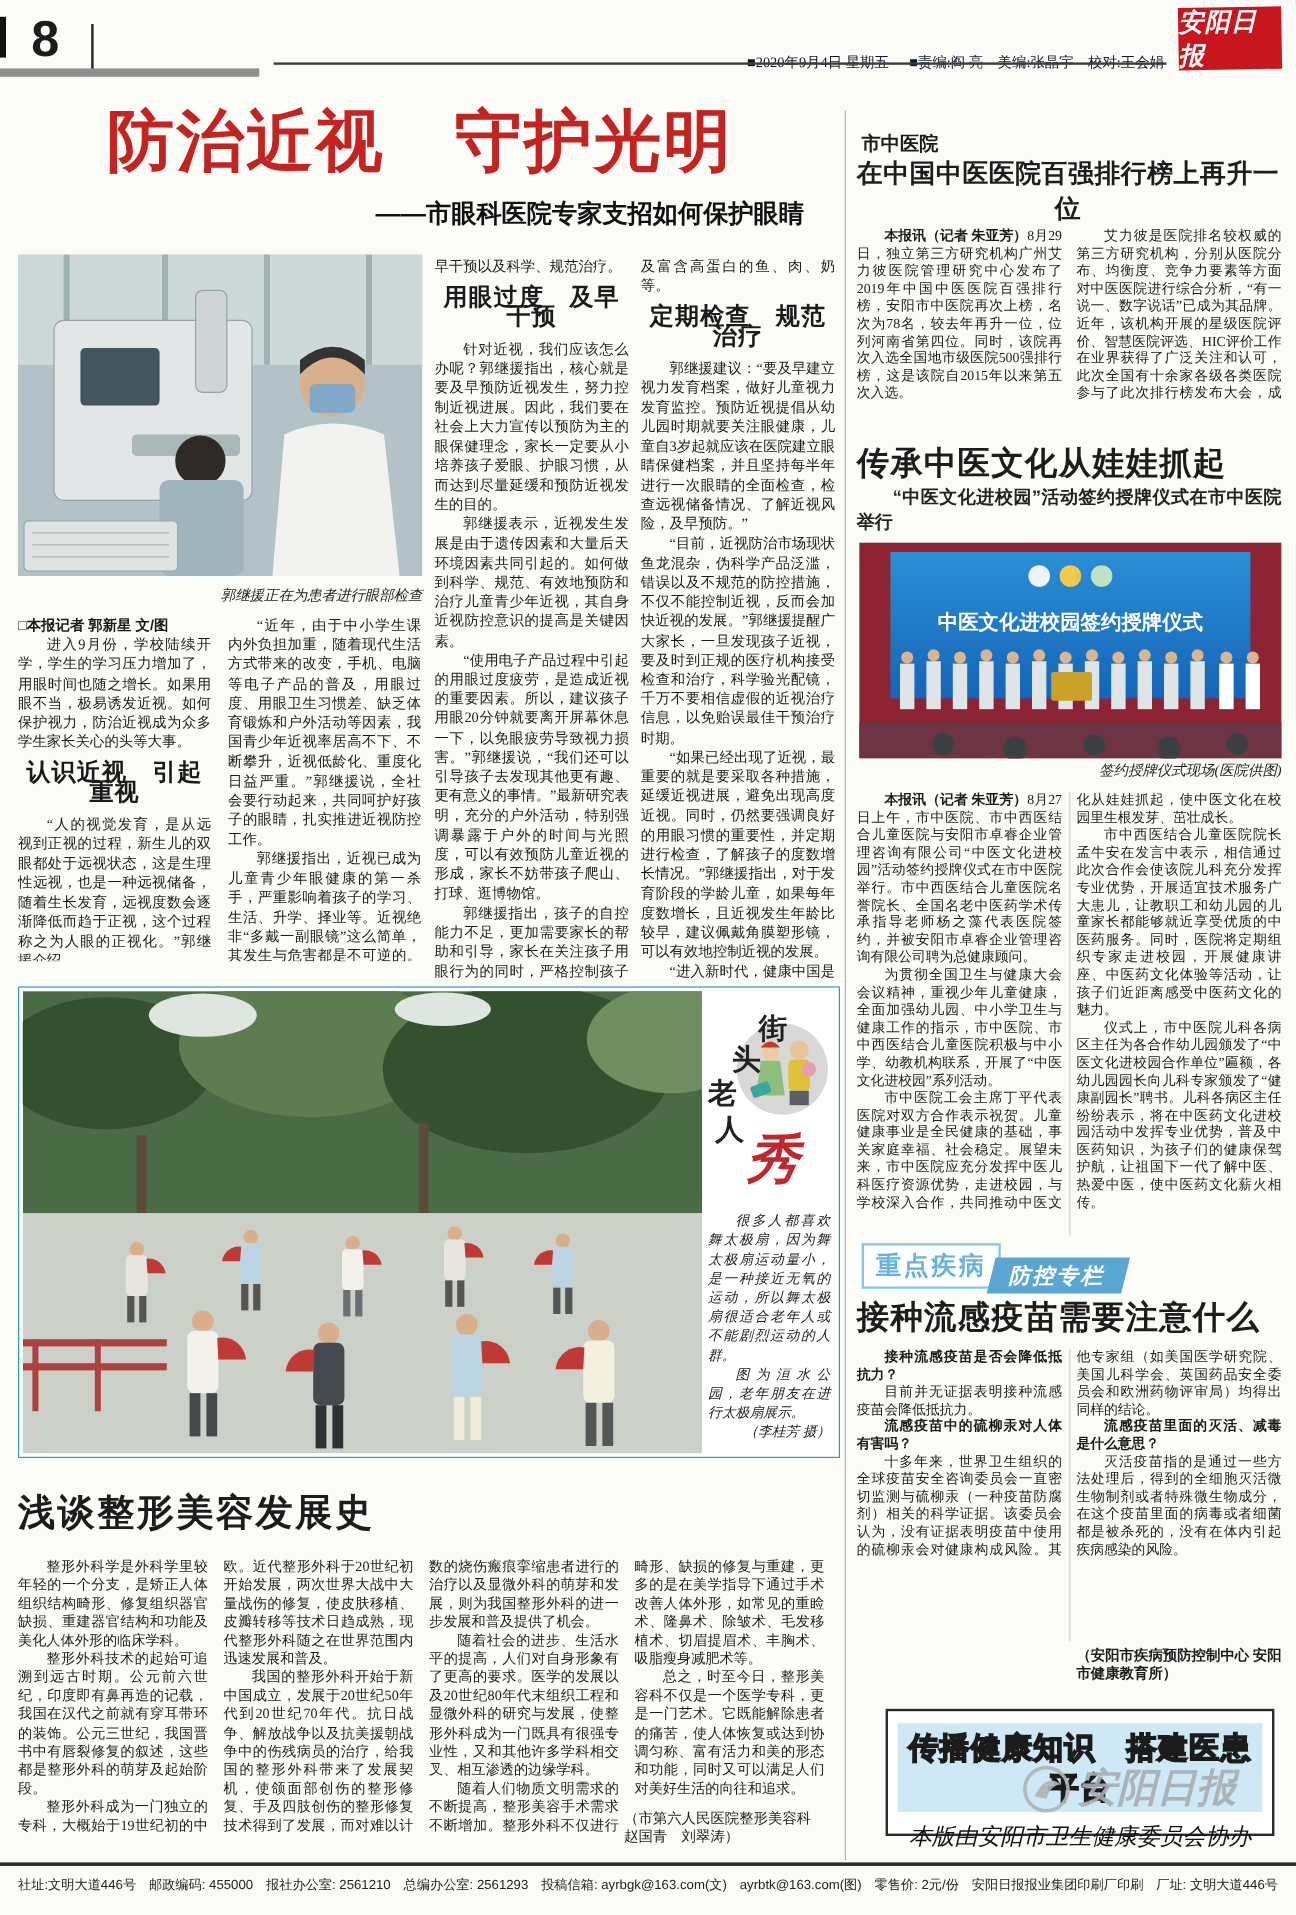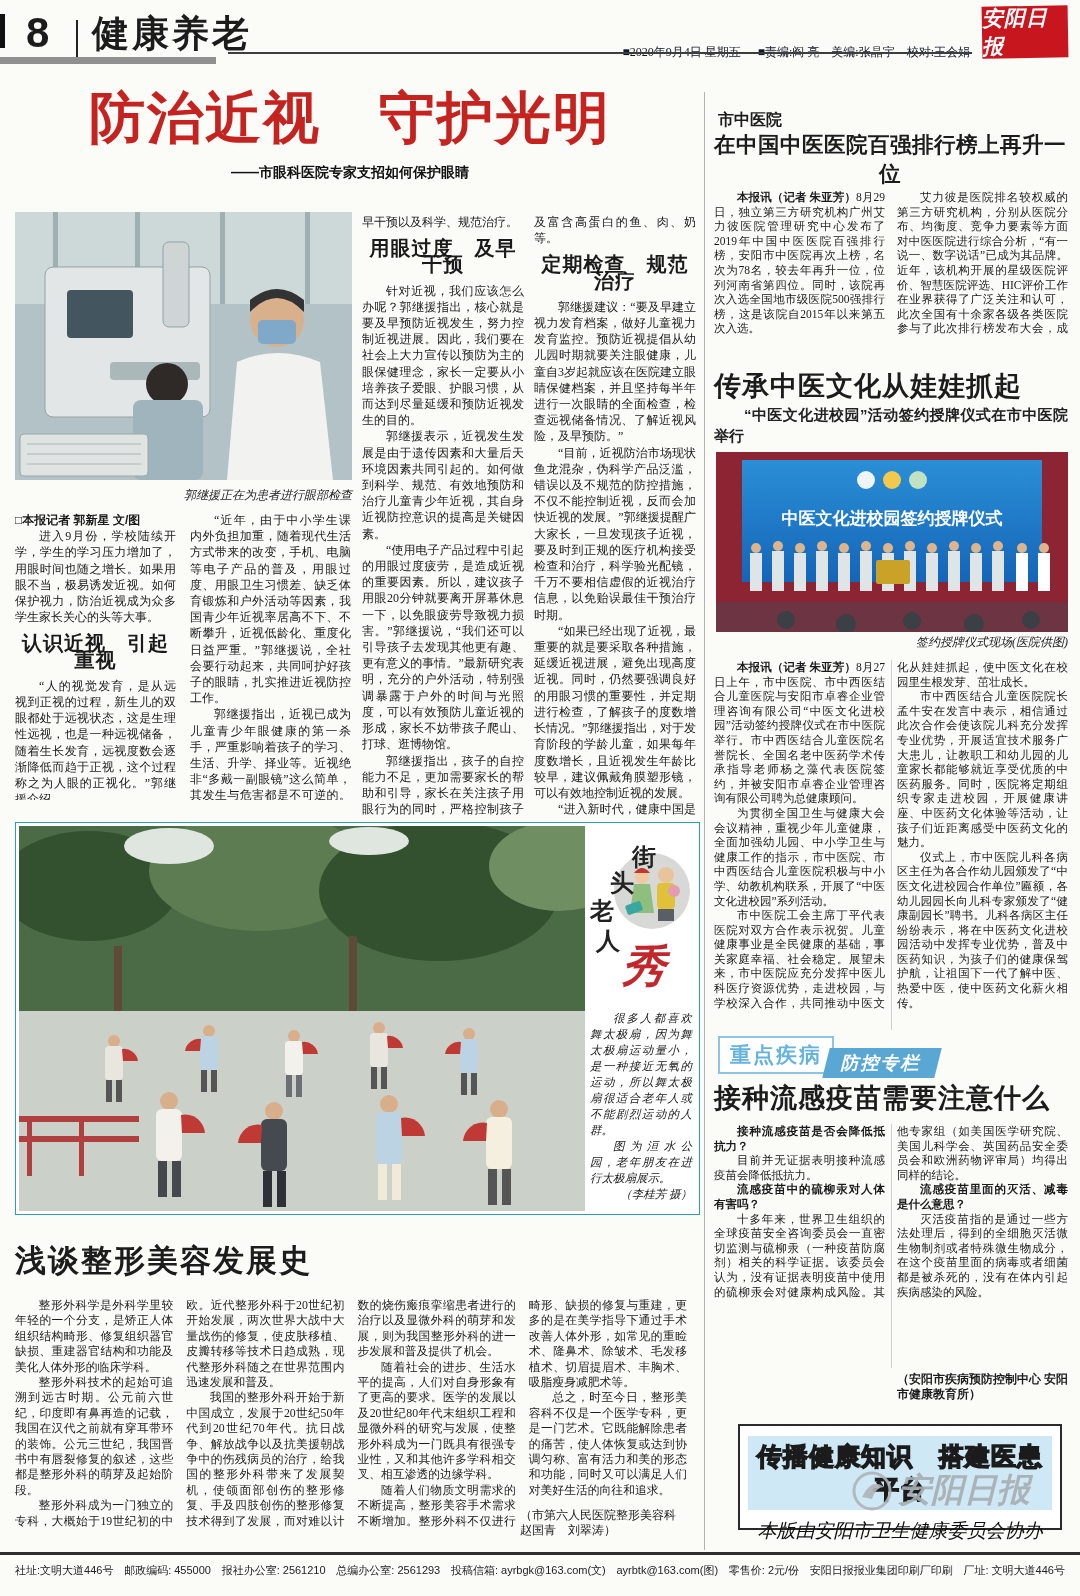--- a/index.html
+++ b/index.html
@@ -38,23 +38,23 @@
   .cols2{column-count:2;column-gap:12px;overflow:hidden;}
   .cols2.ruled{column-rule:1px solid #cfcfcf;}
   .cols4{column-count:4;column-gap:13px;overflow:hidden;}
   .clip{overflow:hidden;}
   .lead-bold{font-weight:bold;}
 
   
   .main-headline{left:30px;top:86px;width:640px;text-align:center;
                  font-family:"Liberation Sans","DejaVu Sans",sans-serif;
                  font-weight:900;font-size:56px;line-height:1.15;letter-spacing:2px;color:#c5231f;}
-  .main-sub{left:30px;top:164px;width:640px;text-align:center;
+  .main-sub{left:30px;top:164px;width:640px;text-align:right;
             font-family:"Liberation Sans","DejaVu Sans",sans-serif;
-            font-weight:bold;font-size:14px;color:#111;}
+            font-weight:bold;font-size:21px;color:#111;}
   .groupA{left:15px;top:212px;width:337px;}
   .photo-caption{font-style:italic;font-size:12px;text-align:right;margin-top:3px;color:#222;}
   .byline{font-family:"Liberation Sans","DejaVu Sans",sans-serif;font-weight:bold;font-size:12px;margin:0 0 10px 0;}
   .a-row{display:flex;gap:14px;margin-top:8px;}
   .a-col{width:161px;height:288px;overflow:hidden;}
   .subhead{font-family:"Liberation Sans","DejaVu Sans",sans-serif;font-weight:bold;
            font-size:20px;text-align:center;margin:10px 0;letter-spacing:1px;}
   .colB{left:362px;top:214px;width:162px;height:604px;}
   .colC{left:534px;top:214px;width:162px;height:604px;}
 
@@ -109,21 +109,20 @@
   .plastic-sig{left:520px;top:1508px;width:167px;font-size:12px;line-height:15px;}
 </style>
 </head>
 <body>
 
 <div class="page">
 
   <div class="abs reg-tick"></div>
   <div class="abs page-num sans">8</div>
   <div class="abs hdr-div"></div>
-  <div class="abs section-title sans">健康养老</div>
   <div class="abs hdr-meta">
     <span>■2020年9月4日 星期五</span>
     <span>■责编:阎 亮　美编:张晶宇　校对:王会娟</span>
   </div>
   <div class="abs masthead serif">安阳日报</div>
   <div class="abs hdr-rule-thin"></div>
   <div class="abs hdr-rule-thick"></div>
   <div class="abs v-div"></div>
 
   <div class="abs main-headline">防治近视　守护光明</div>

